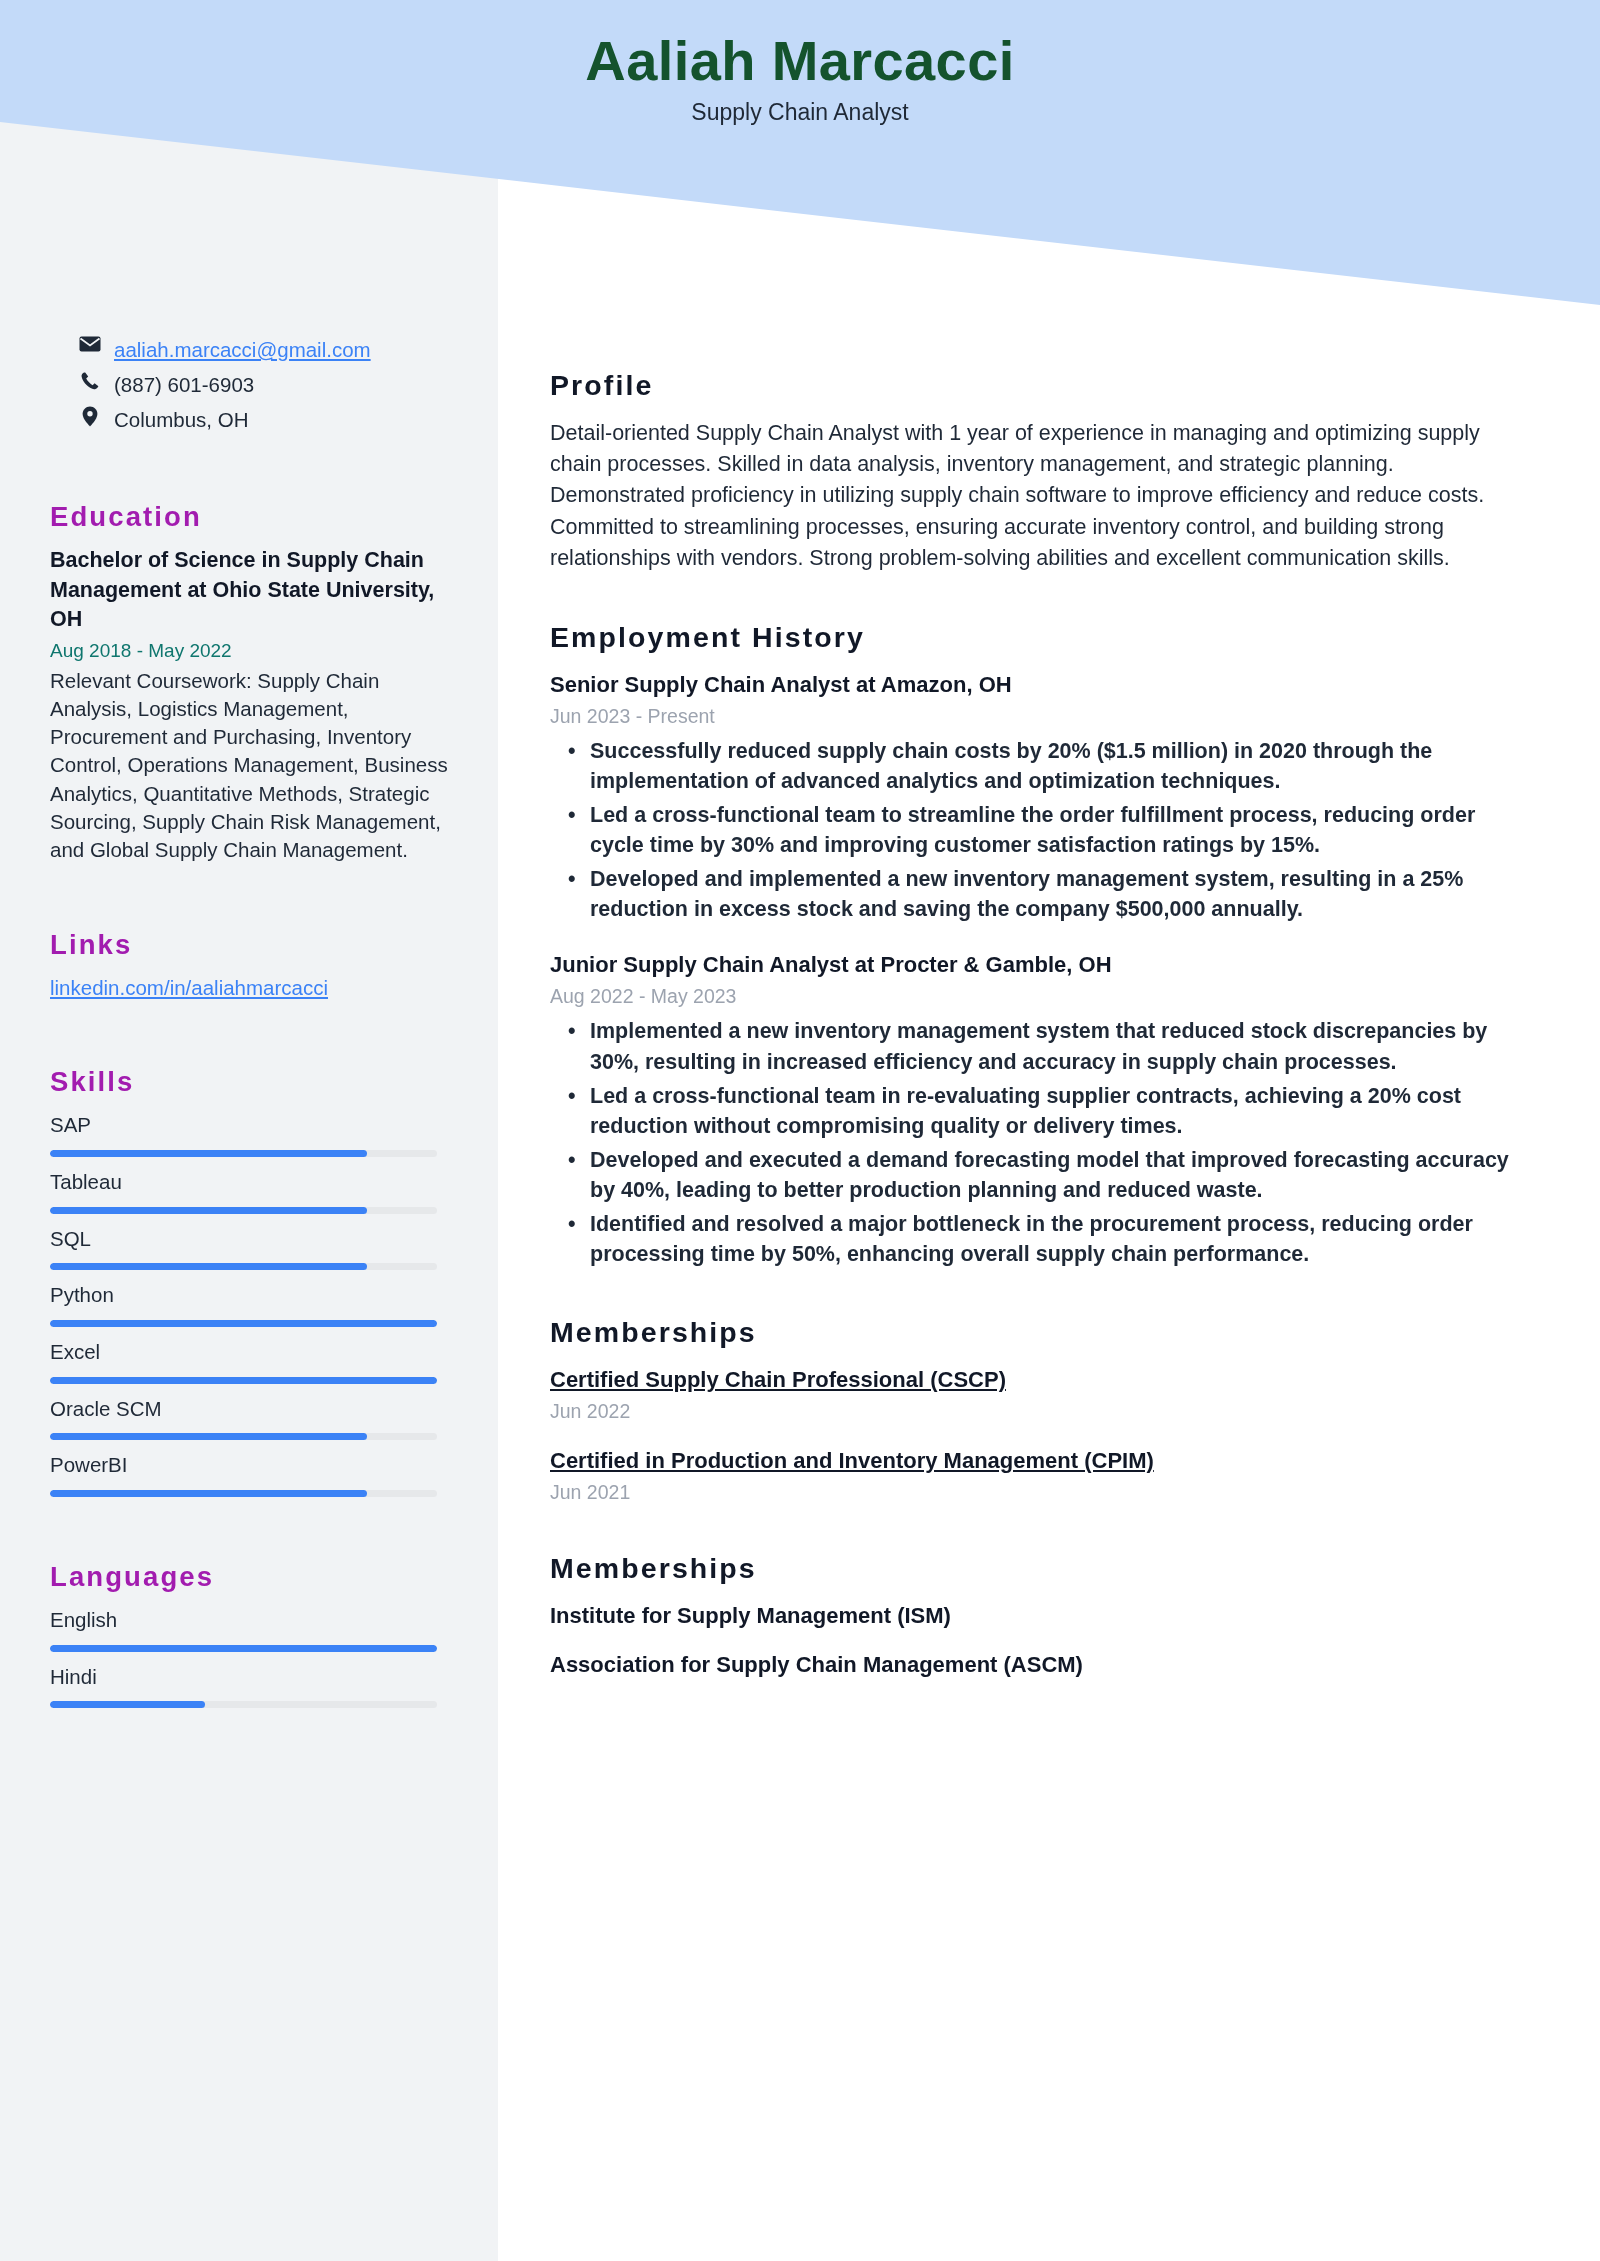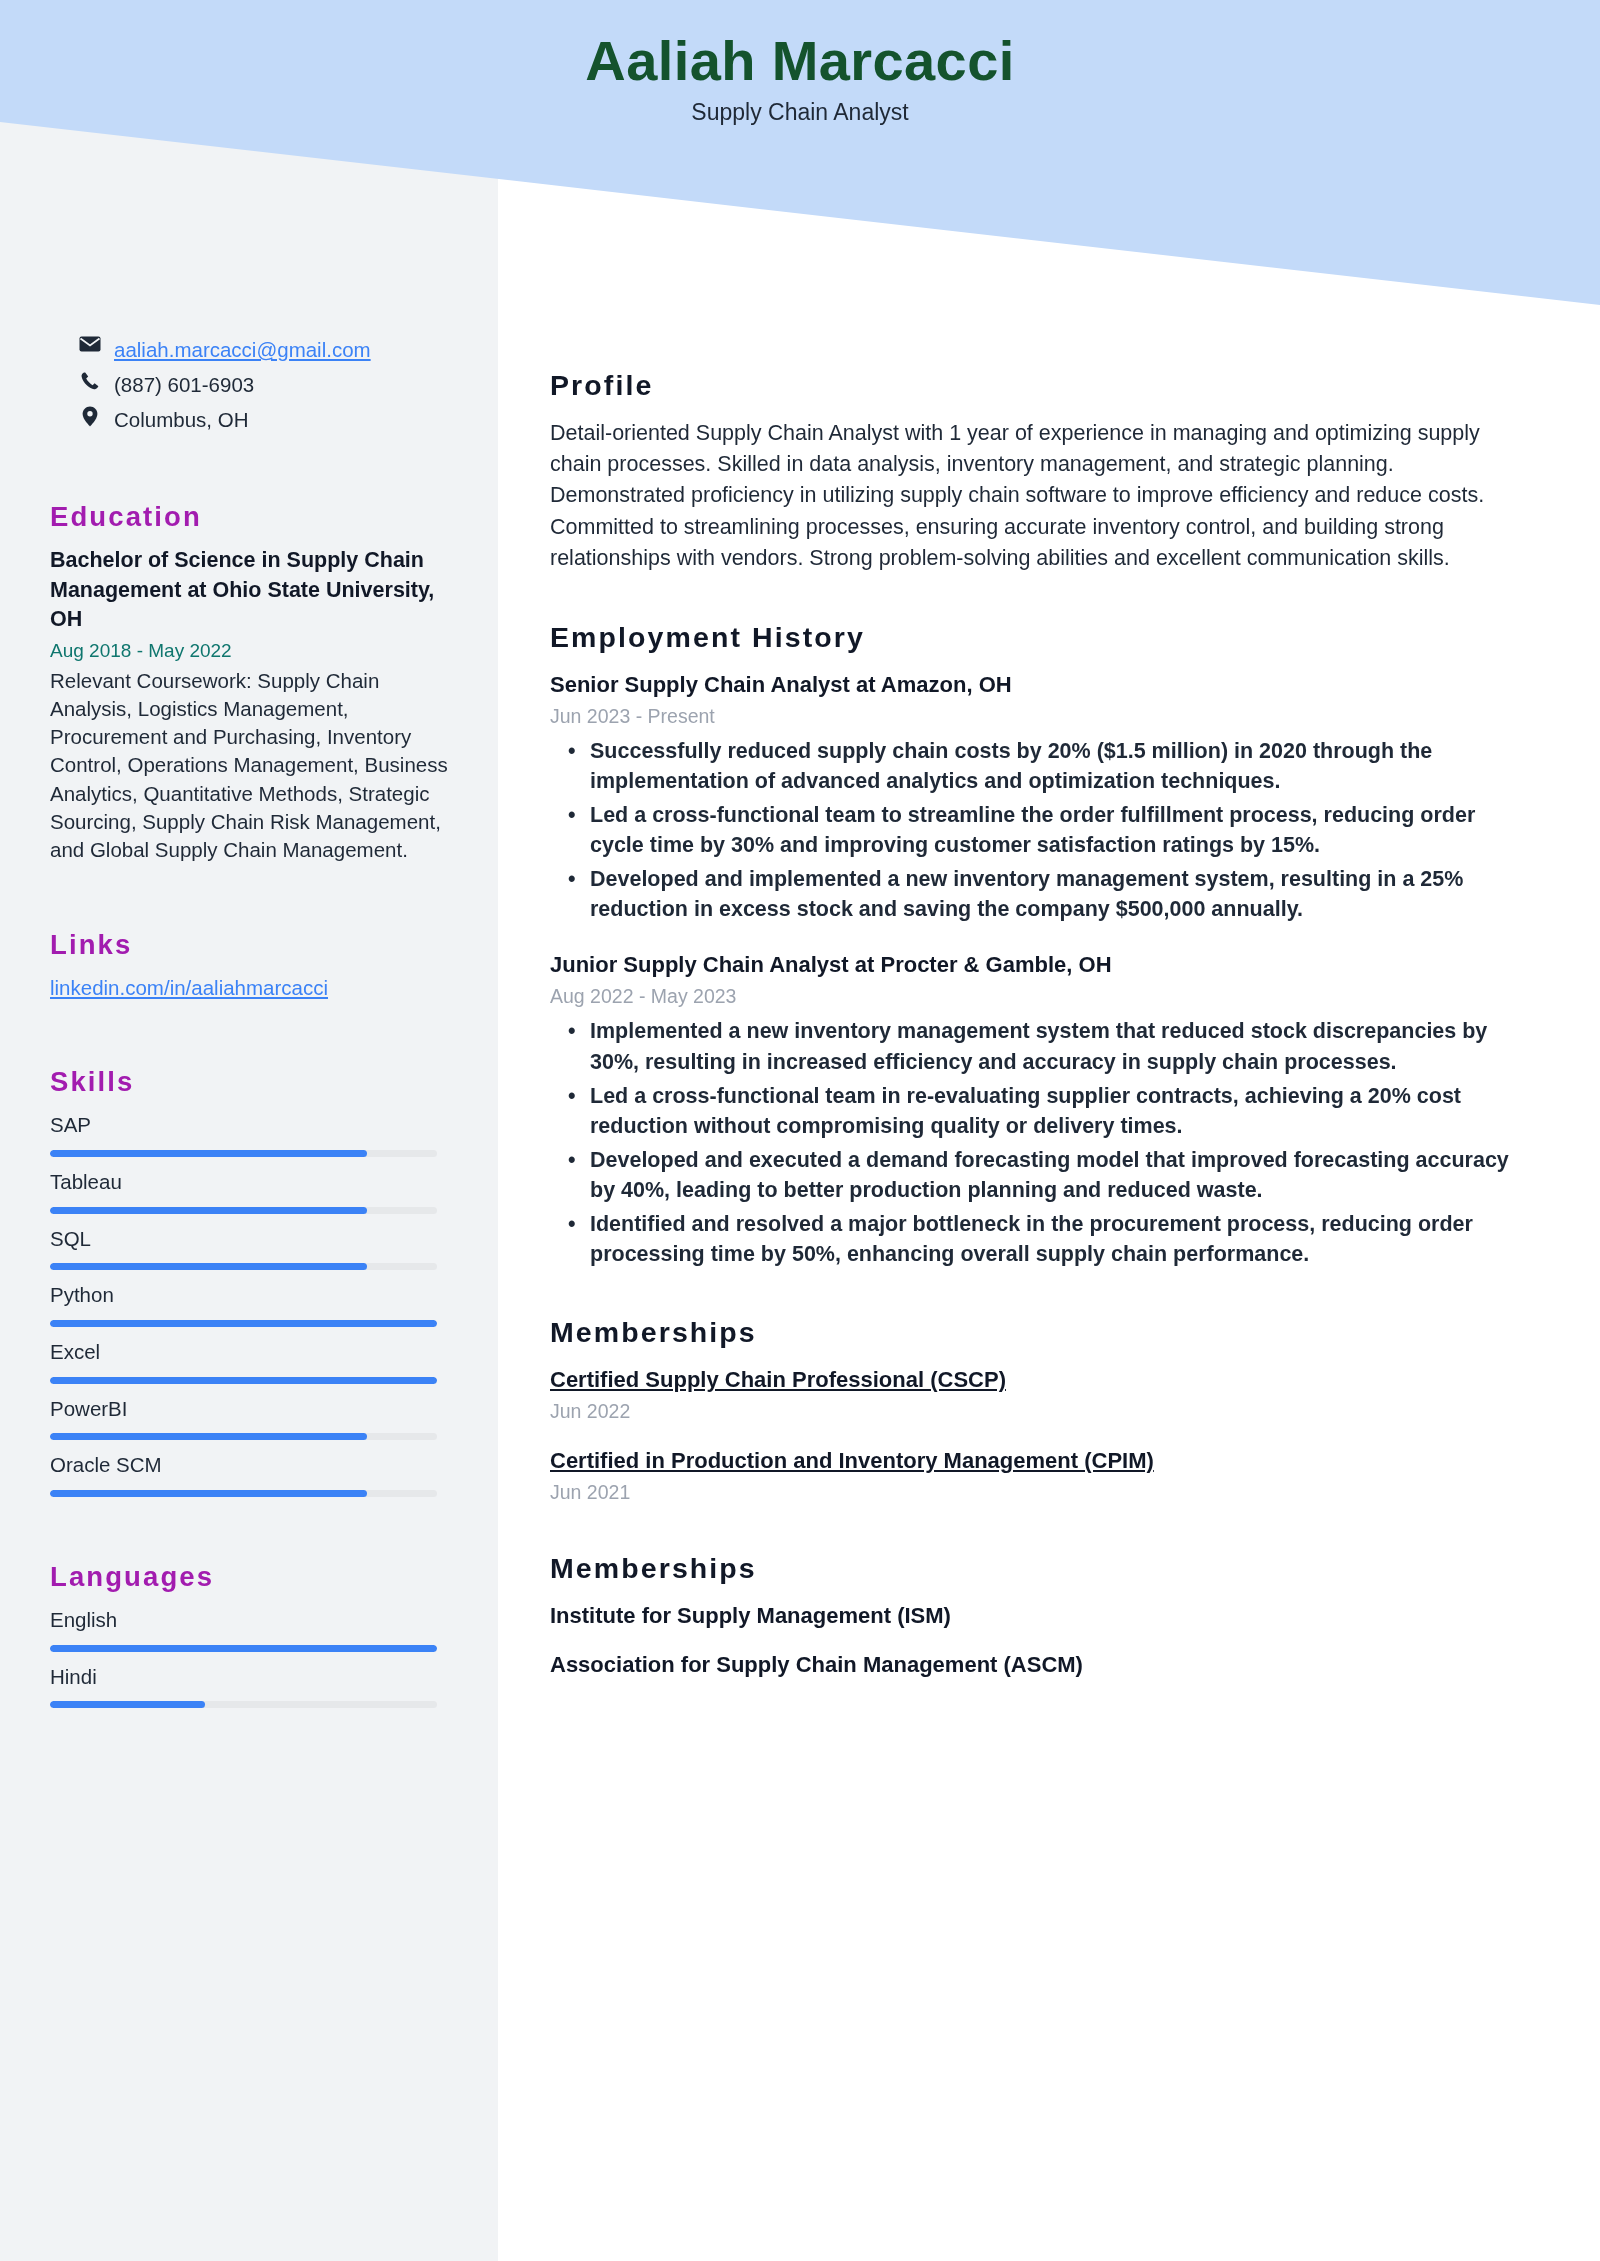--- a/index.html
+++ b/index.html
@@ -325,27 +325,27 @@
               <div class="bar-fill" style="width: 100%;"></div>
             </div>
           </div>
           <div class="bar-block">
             <div class="bar-label">Excel</div>
             <div class="bar-track">
               <div class="bar-fill" style="width: 100%;"></div>
             </div>
           </div>
           <div class="bar-block">
+            <div class="bar-label">Oracle SCM</div>
+            <div class="bar-track">
+              <div class="bar-fill" style="width: 82%;"></div>
+            </div>
+          </div>
+          <div class="bar-block">
             <div class="bar-label">PowerBI</div>
-            <div class="bar-track">
-              <div class="bar-fill" style="width: 82%;"></div>
-            </div>
-          </div>
-          <div class="bar-block">
-            <div class="bar-label">Oracle SCM</div>
             <div class="bar-track">
               <div class="bar-fill" style="width: 82%;"></div>
             </div>
           </div>
         </div>
     </div>
 
     <div>
       <div class="side-heading">Languages</div>
       <div id="languages-list">

